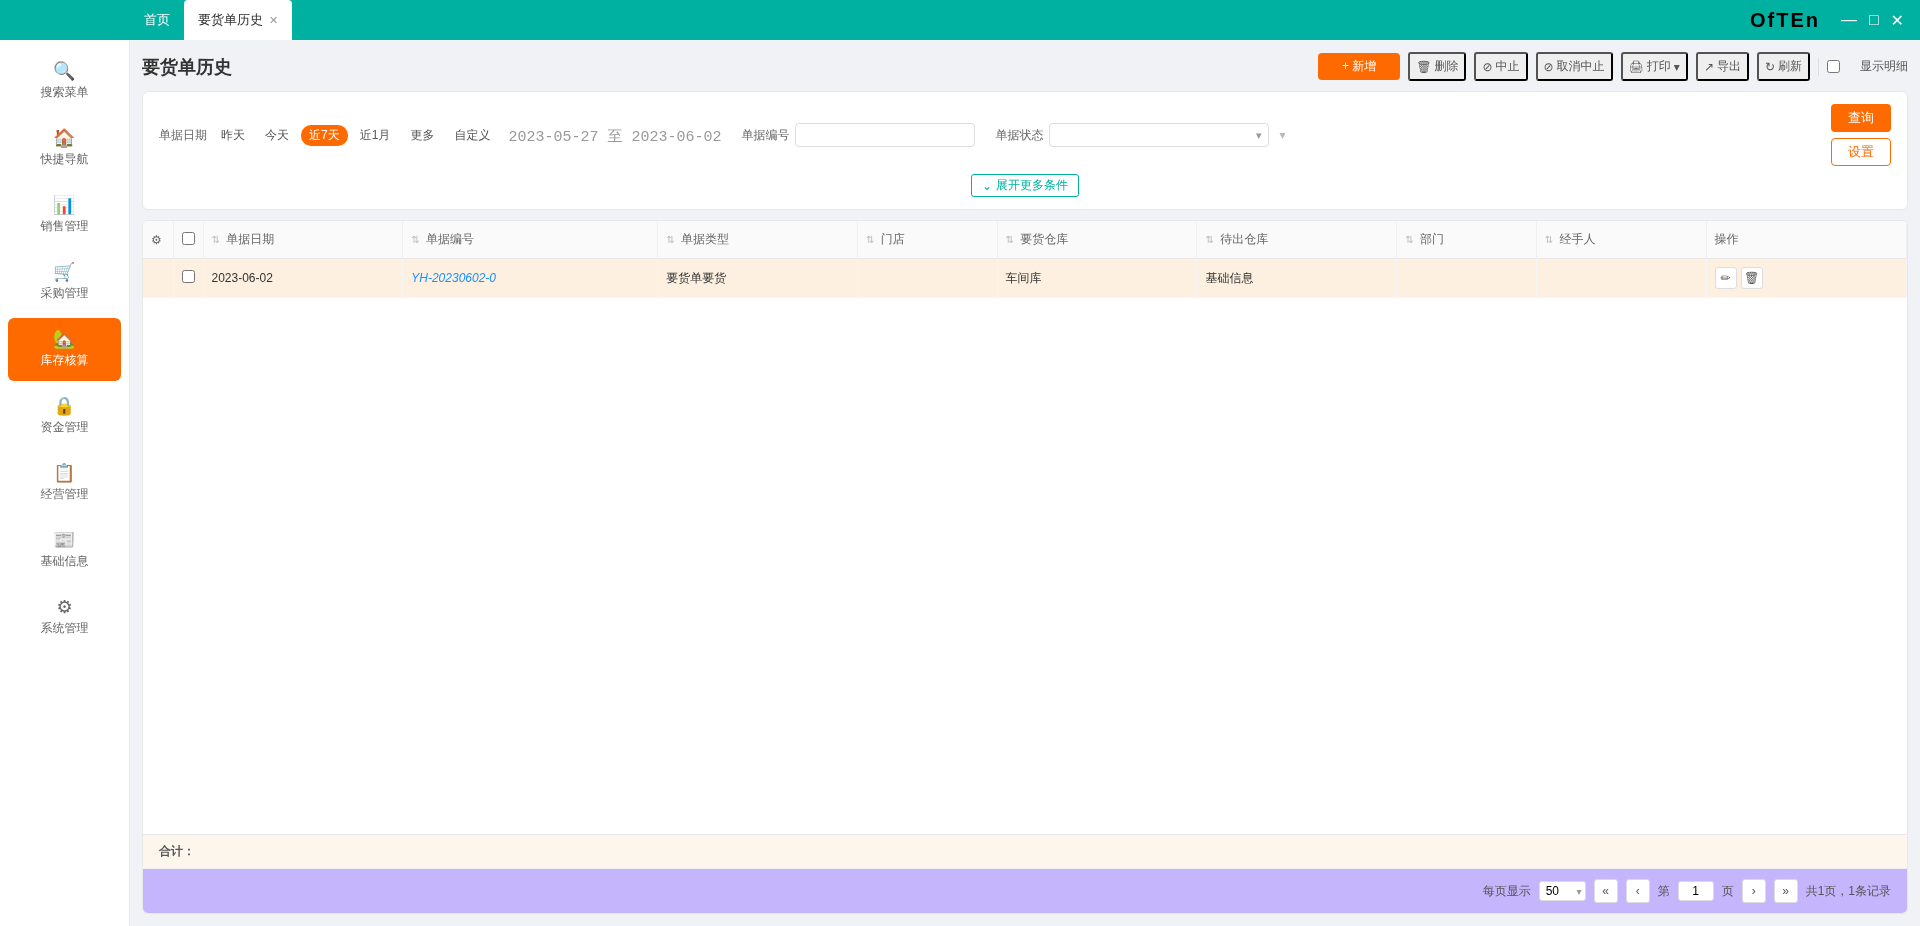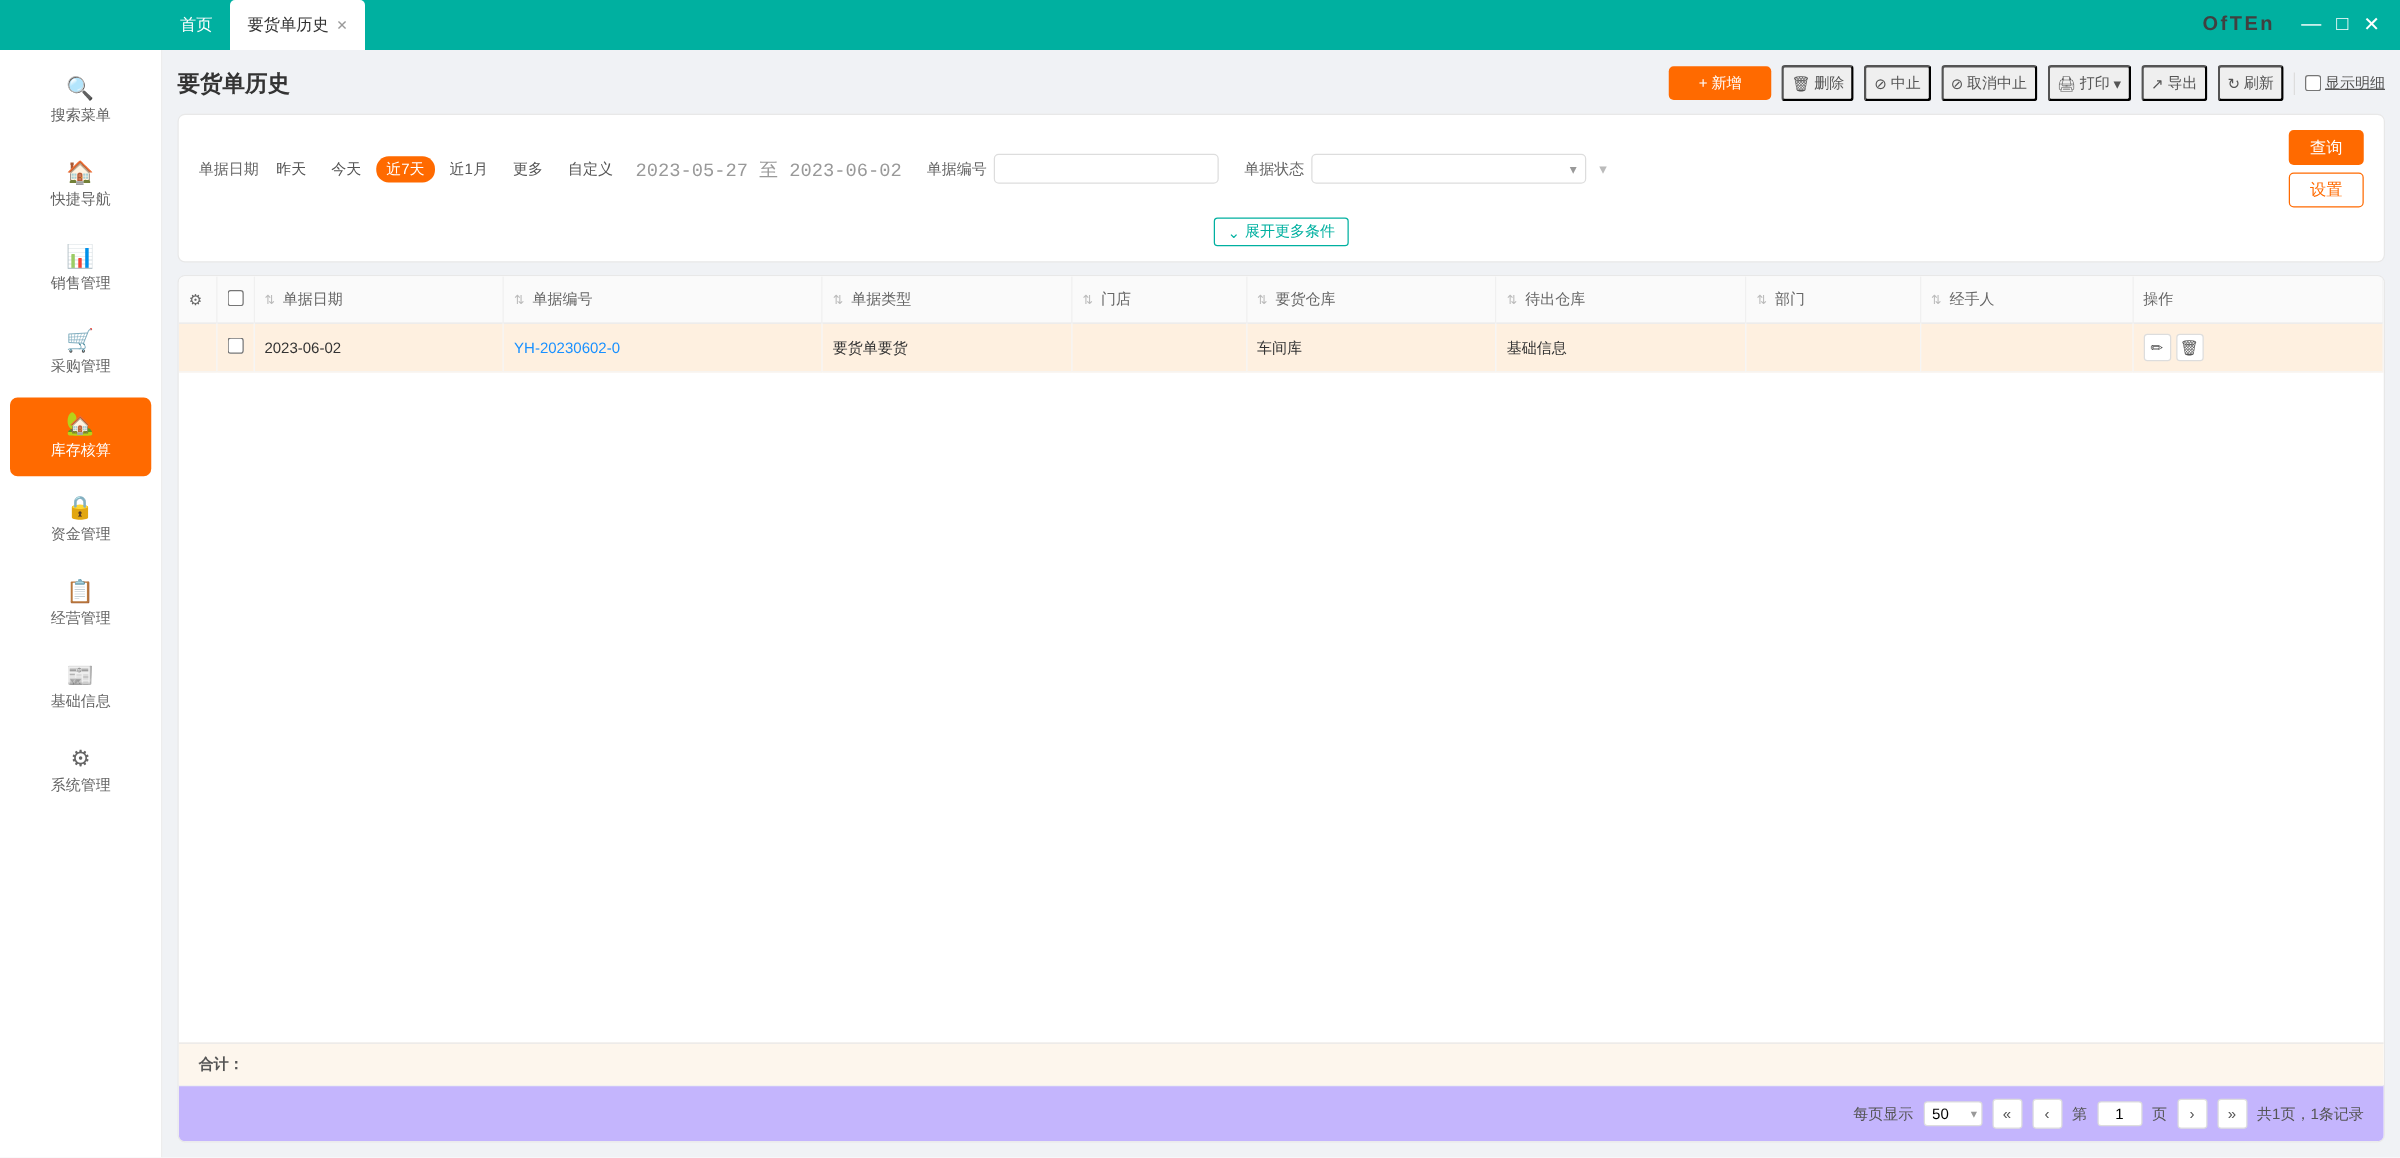--- a/index.html
+++ b/index.html
@@ -52,22 +52,22 @@
       gap: 12px;
     }
     .top-bar-right .icon-btn {
       color: #fff;
       cursor: pointer;
       font-size: 16px;
     }
     .brand-text {
       position: absolute;
       right: 100px;
-      color: #404040;
-      font-size: 16px;
+      color: #000000;
+      font-size: 20px;
       font-weight: bold;
       letter-spacing: 2px;
       top: 50%;
       transform: translateY(-50%);
     }
 
     
     .main-layout {
       display: flex;
       flex: 1;
@@ -148,25 +148,24 @@
       background: #ff6a00;
       color: #fff;
       border: none;
       padding: 5px 24px;
       border-radius: 4px;
     }
     .toolbar-divider { width: 1px; height: 18px; background: #ddd; }
     .display-cell-btn {
       display: flex;
       align-items: center;
-      gap: 3px;
+      gap: 20px;
       cursor: pointer;
       font-size: 12px;
       color: #555;
-      text-decoration: underline;
     }
 
     
     .filter-panel {
       background: #fff;
       border-radius: 6px;
       padding: 12px 16px;
       margin-bottom: 10px;
       border: 1px solid #e8e8e8;
     }
@@ -315,21 +314,21 @@
     .data-table tbody tr {
       border-bottom: 1px solid #f5f5f5;
     }
     .data-table tbody tr.highlighted { background: #fef0e0; }
     .data-table td {
       padding: 8px 8px;
       color: #333;
       border-right: 1px solid #f5f5f5;
       white-space: nowrap;
     }
-    .table-link { color: #1890ff; cursor: pointer; text-decoration: none; }
+    .table-link { color: #1890ff; cursor: pointer; text-decoration: none; font-style: italic; }
     .row-actions { display: flex; gap: 4px; }
     .row-action-btn {
       display: inline-flex;
       align-items: center;
       justify-content: center;
       width: 22px;
       height: 22px;
       border: 1px solid #ddd;
       border-radius: 3px;
       cursor: pointer;

